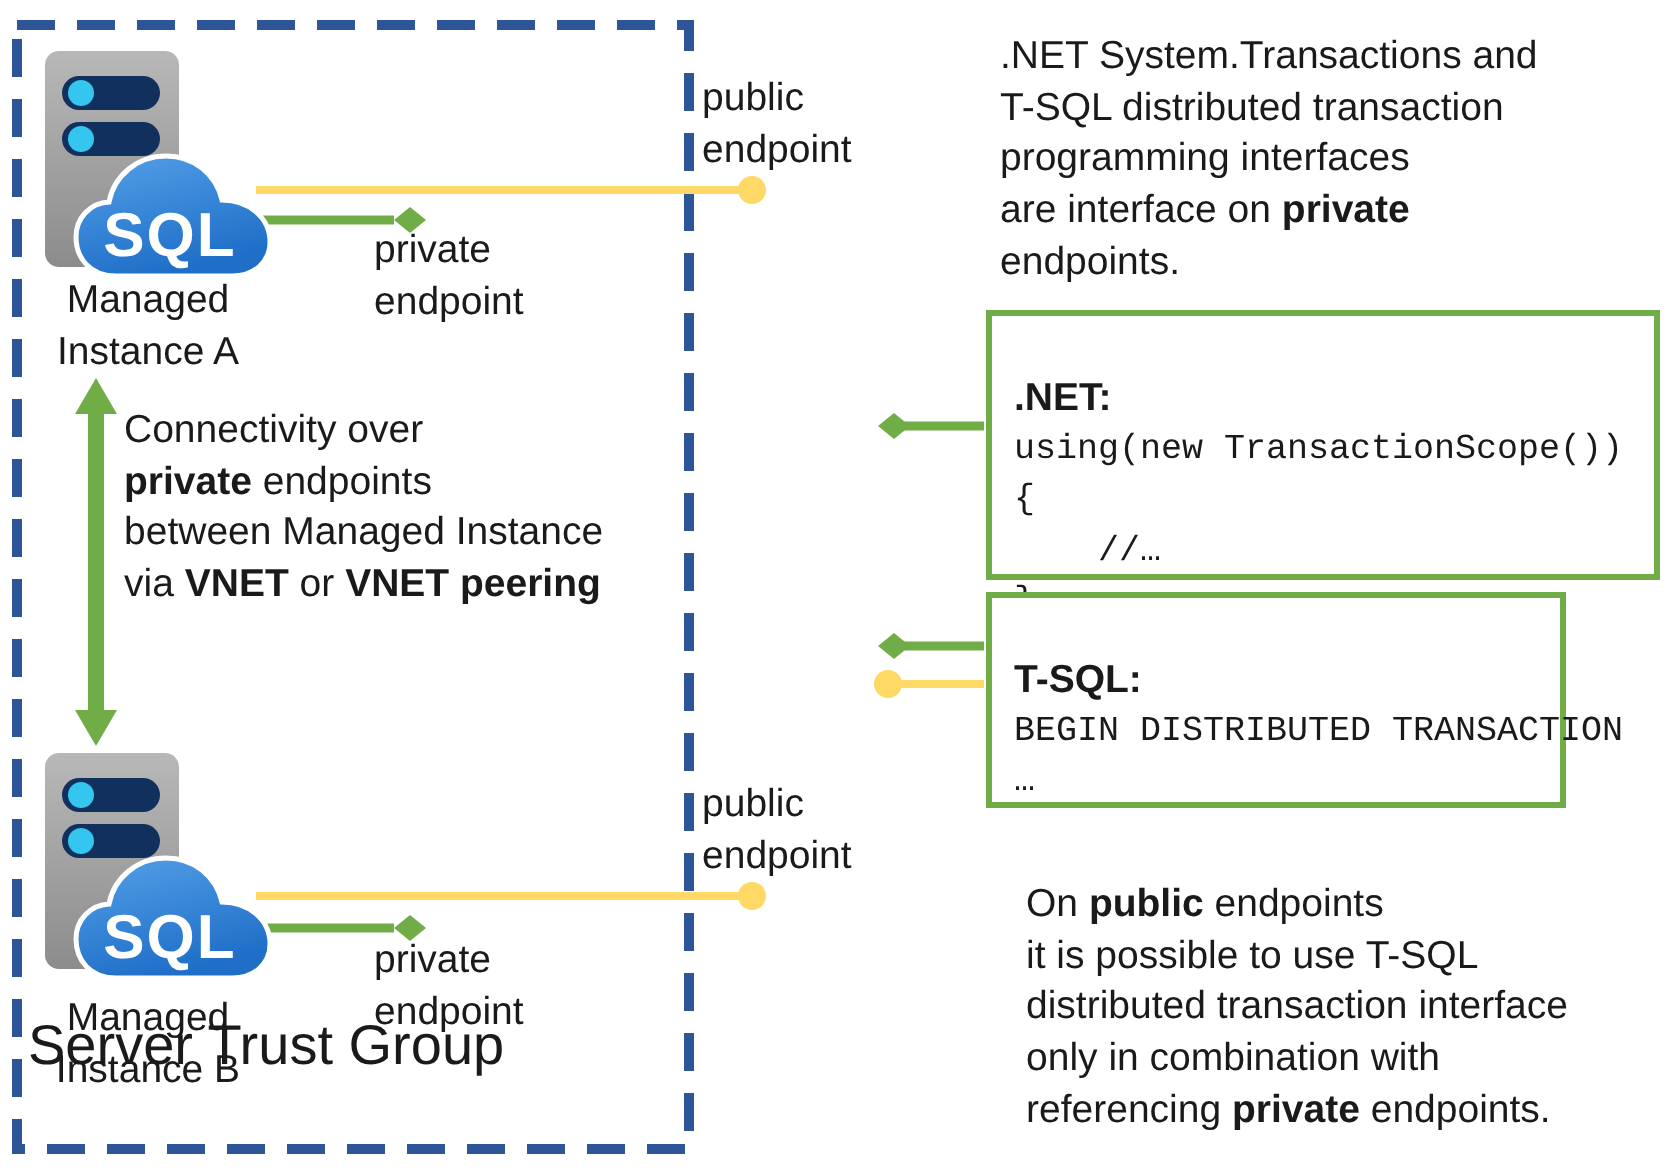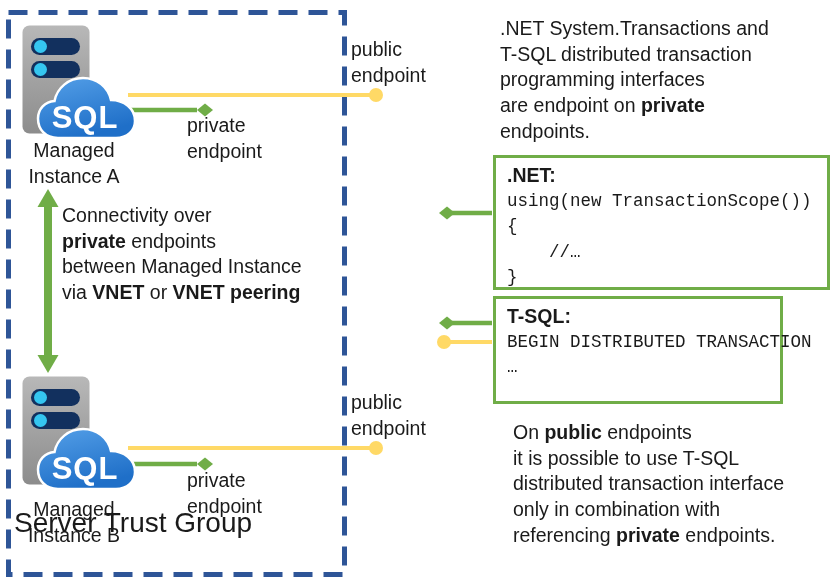--- a/index.html
+++ b/index.html
@@ -20,21 +20,21 @@
   .dot{fill:var(--dot-cyan,#35C6F0);}
   .sql-text{font-family:"Liberation Sans",sans-serif;font-weight:bold;fill:#fff;}
   .lbl{font-size:19.5px;line-height:26px;white-space:nowrap;}
   .center{text-align:center;}
   .note{font-size:19.5px;line-height:25.7px;white-space:nowrap;}
   .stg-label{font-size:28px;line-height:30px;white-space:nowrap;}
   .code-box{
     box-sizing:border-box;border:3.5px solid var(--green,#70AD47);
     background:#fff;padding:5px 11px;
   }
-  .code-box .title{font-size:19.5px;font-weight:bold;line-height:25.5px;}
+  .code-box .title{font-size:19.5px;font-weight:bold;line-height:25.5px;margin-top:24px;}
   .code-line{font-family:"Liberation Mono",monospace;font-size:17.5px;line-height:25.5px;white-space:pre;}
   b{font-weight:bold;}
 </style>
 </head>
 <body>
 
 <div class="stage">
 
   <svg class="overlay" viewBox="0 0 840 587">
     <rect class="border-rect" x="8.5" y="12.5" width="336" height="562"></rect>
@@ -144,39 +144,39 @@
     <div><span>between Managed Instance</span></div>
     <div><span>via </span><b>VNET</b><span> or </span><b>VNET peering</b></div>
   </div>
 
   <div class="abs stg-label" style="left:14px;top:508px;">Server Trust Group</div>
 
   <div class="abs note" style="left:500px;top:16px;">
     <div><span>.NET System.Transactions and</span></div>
     <div><span>T-SQL distributed transaction</span></div>
     <div><span>programming interfaces</span></div>
-    <div><span>are endpoint on </span><b>private</b></div>
+    <div><span>are interface on </span><b>private</b></div>
     <div><span>endpoints.</span></div>
   </div>
 
   <div class="abs code-box" style="left:493px;top:155px;width:337px;height:135px;">
     <div class="title">.NET:</div>
     <div class="code-line">using(new TransactionScope())</div>
     <div class="code-line">{</div>
     <div class="code-line">    //…</div>
     <div class="code-line">}</div>
   </div>
 
   <div class="abs code-box" style="left:493px;top:296px;width:290px;height:108px;">
     <div class="title">T-SQL:</div>
     <div class="code-line">BEGIN DISTRIBUTED TRANSACTION</div>
     <div class="code-line">…</div>
   </div>
 
-  <div class="abs note" style="left:513px;top:420px;">
+  <div class="abs note" style="left:513px;top:440px;">
     <div><span>On </span><b>public</b><span> endpoints</span></div>
     <div><span>it is possible to use T-SQL</span></div>
     <div><span>distributed transaction interface</span></div>
     <div><span>only in combination with</span></div>
     <div><span>referencing </span><b>private</b><span> endpoints.</span></div>
   </div>
 
 </div>
 
 </body></html>

